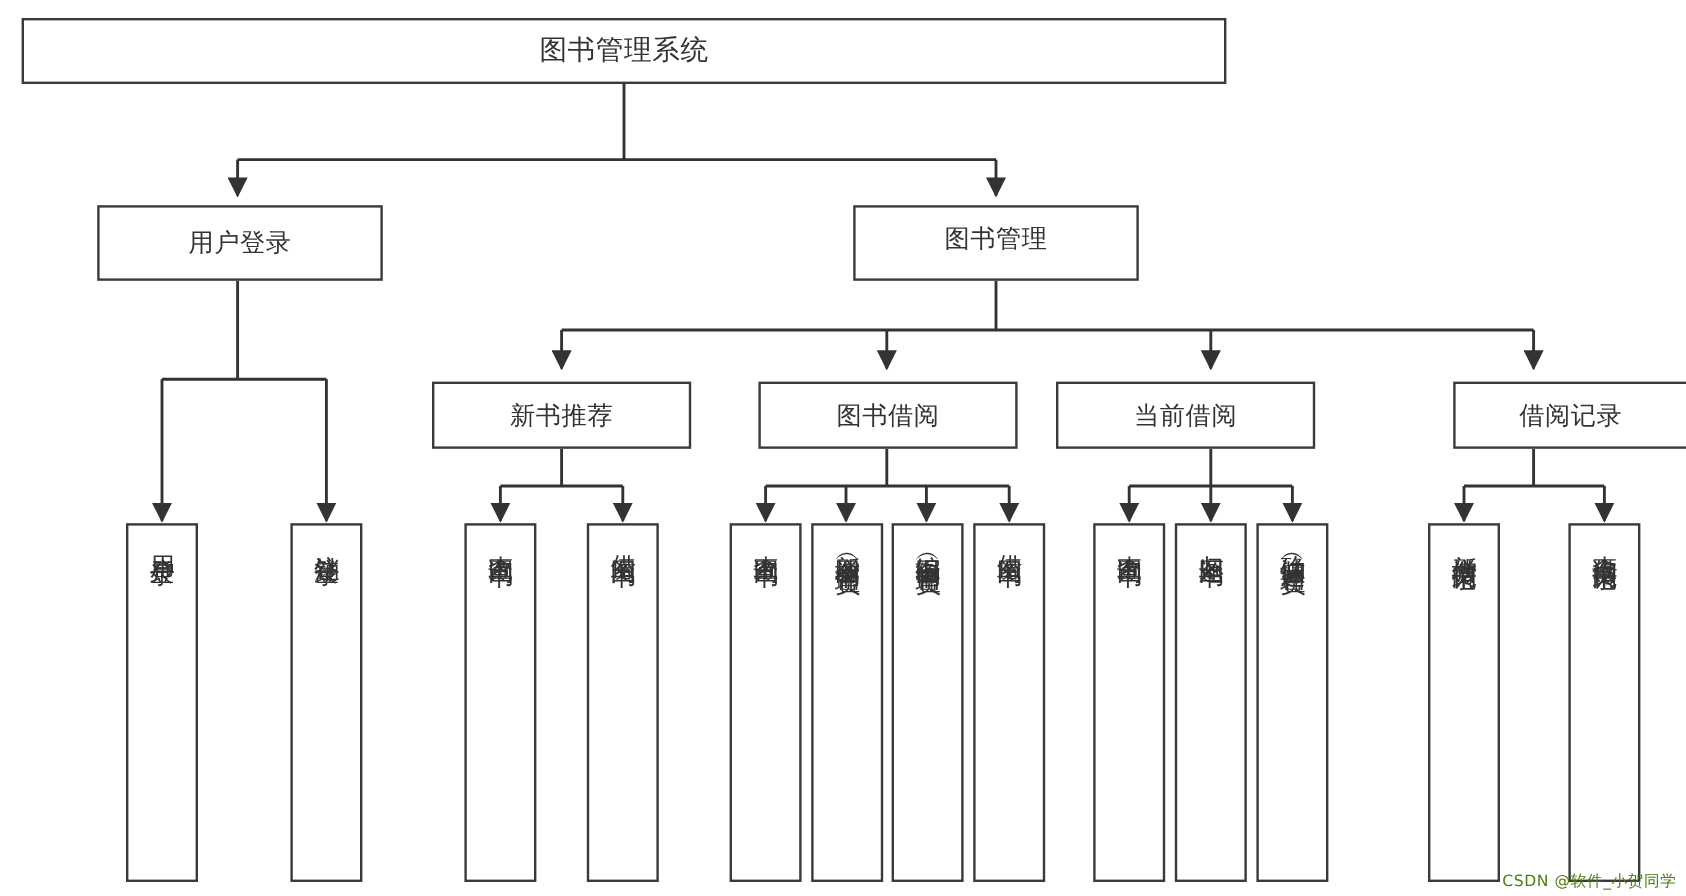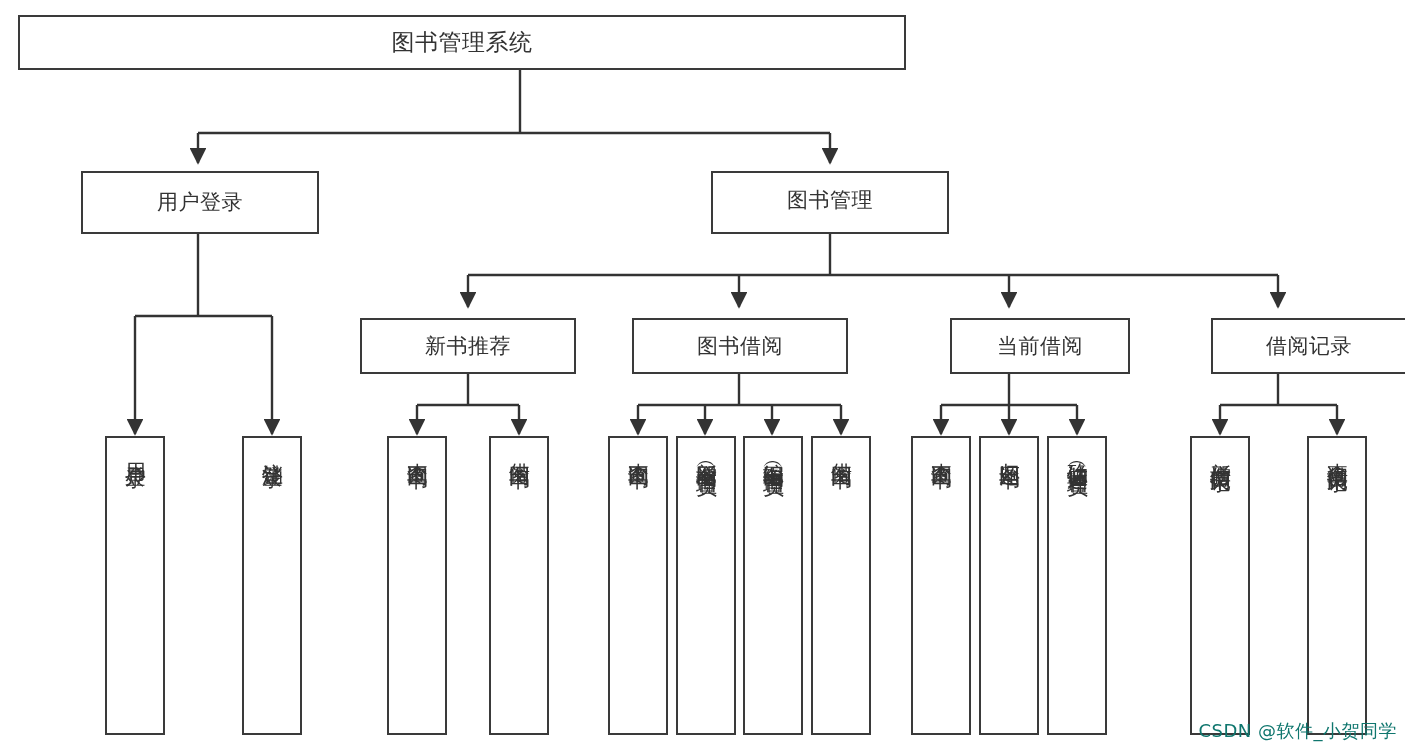--- a/index.html
+++ b/index.html
@@ -66,22 +66,22 @@
     font-size: 21px;
     line-height: 1.18;
     letter-spacing: 2px;
     margin: 0 auto;
   }
   
   #watermark {
     position: absolute;
     right: 8px;
     bottom: 4px;
-    font-size: 18px;
-    color: #0f766e;
+    font-size: 13px;
+    color: #4d7c0f;
     letter-spacing: 0.5px;
     white-space: nowrap;
     user-select: none;
   }
 </style>
 </head>
 <body>
 
 <div id="diagram-root">
 
@@ -128,41 +128,41 @@
       <path d="M 1009 405 L 1009 434" marker-end="url(#arrowhead)"></path>
       <path d="M 1077 405 L 1077 434" marker-end="url(#arrowhead)"></path>
 
       <path d="M 1278 374 L 1278 405"></path>
       <path d="M 1220 405 L 1337 405"></path>
       <path d="M 1220 405 L 1220 434" marker-end="url(#arrowhead)"></path>
       <path d="M 1337 405 L 1337 434" marker-end="url(#arrowhead)"></path>
     </g>
   </svg>
 
-  <div class="node level-root" style="left:18px; top:15px; width:888px; height:55px;">
+  <div class="node level-root" style="left:18px; top:15px; width:1004px; height:55px;">
     <span class="node-label">图书管理系统</span>
   </div>
 
   <div class="node level-2" style="left:81px; top:171px; width:238px; height:63px;">
     <span class="node-label">用户登录</span>
   </div>
 
   <div class="node level-2" style="left:711px; top:171px; width:238px; height:63px;font-family:Liberation Mono, monospace;">
     <span class="node-label">图书管理</span>
   </div>
 
   <div class="node level-3" style="left:360px; top:318px; width:216px; height:56px;text-align:right;">
     <span class="node-label">新书推荐</span>
   </div>
 
   <div class="node level-3" style="left:632px; top:318px; width:216px; height:56px;">
     <span class="node-label">图书借阅</span>
   </div>
 
-  <div class="node level-3" style="left:950px; top:318px; width:180px; height:56px;">
+  <div class="node level-3" style="left:880px; top:318px; width:216px; height:56px;">
     <span class="node-label">当前借阅</span>
   </div>
 
   <div class="node level-3" style="left:1171px; top:318px; width:196px; height:56px;margin-left:40px;">
     <span class="node-label">借阅记录</span>
   </div>
 
   <div class="node level-leaf" style="left:105px; top:436px; width:60px; height:299px;">
     <span class="node-label">用户登录</span>
   </div>

